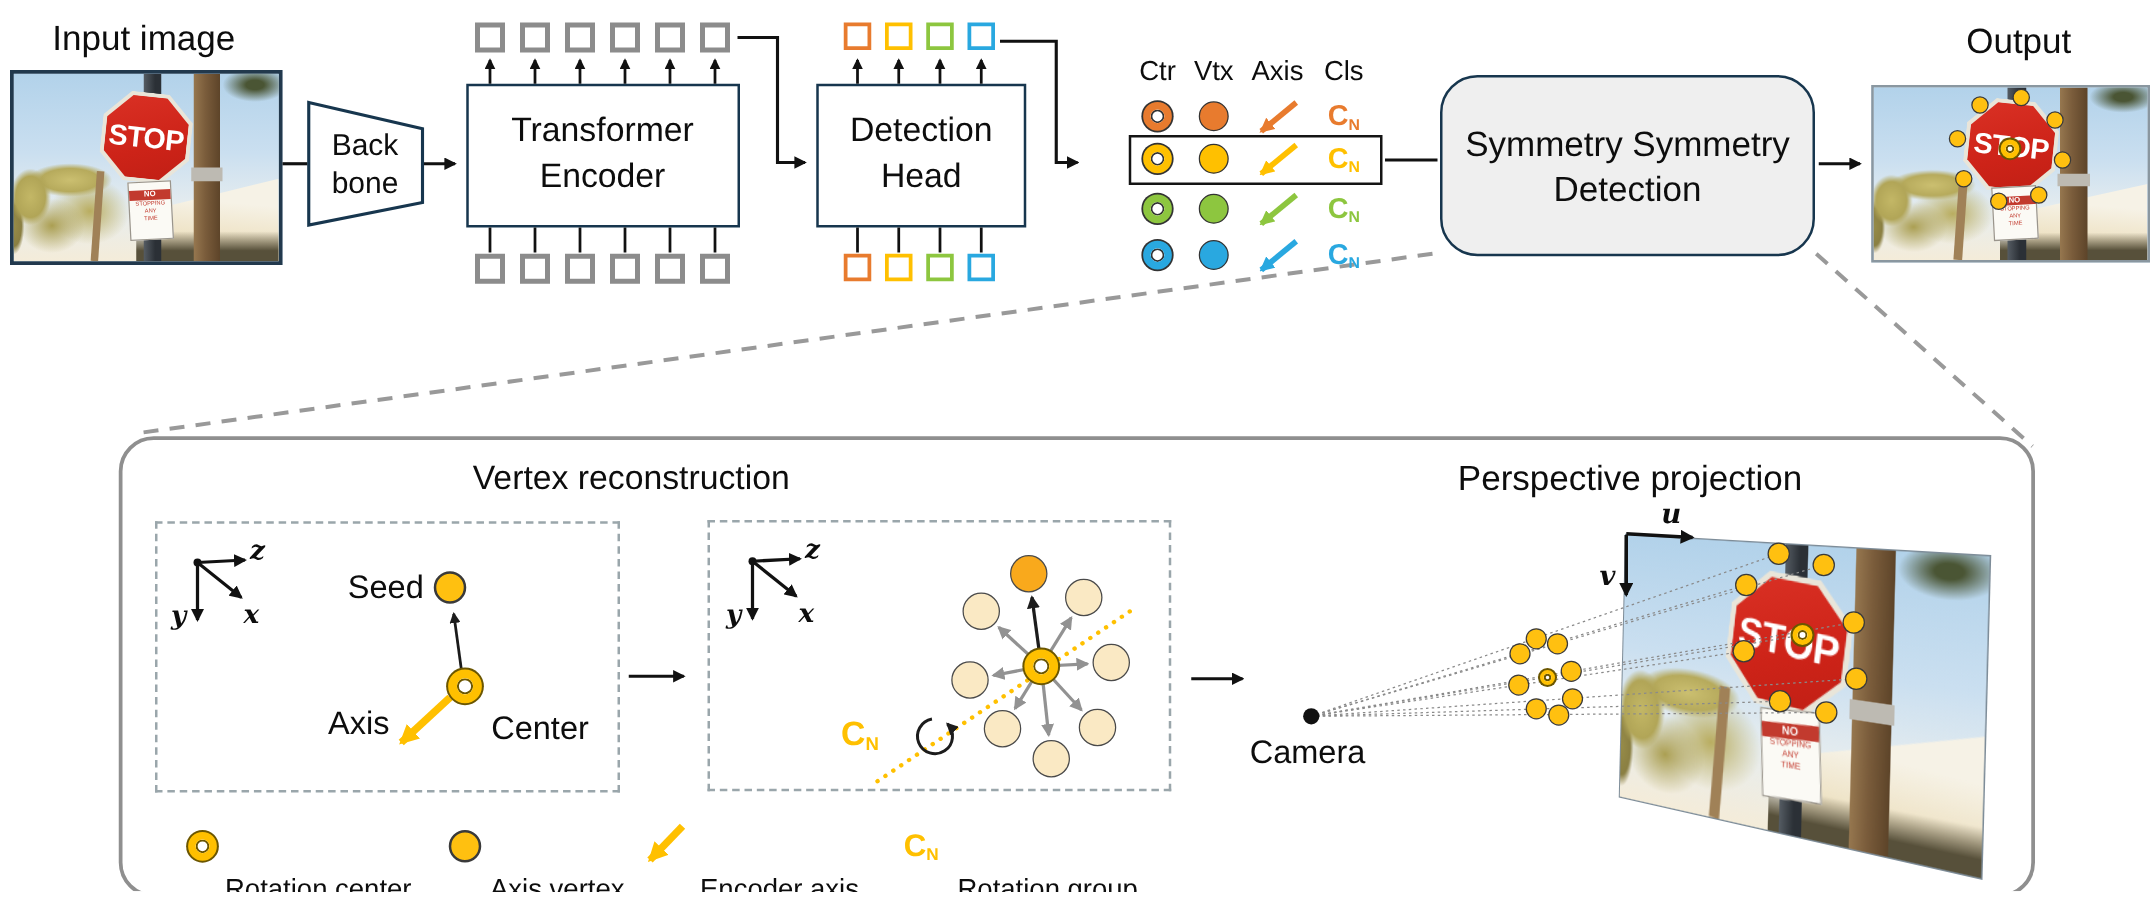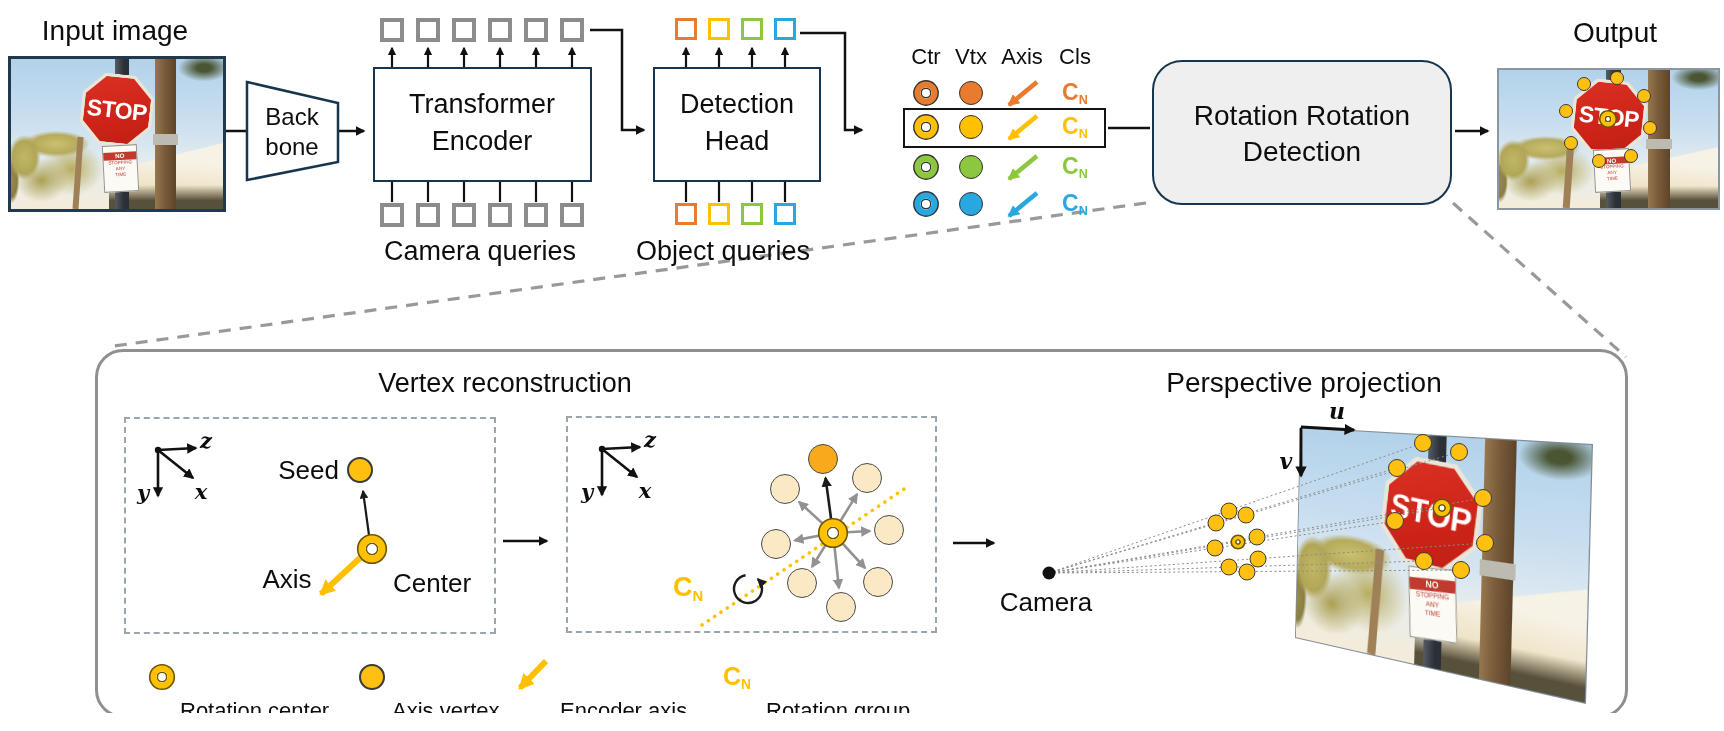--- a/index.html
+++ b/index.html
@@ -216,38 +216,36 @@
       <div class="sq"></div>
     </div>
   <div class="qrow" id="cam-q-bot" style="left:380px;top:203px;gap:12px">
       <div class="sq"></div>
       <div class="sq"></div>
       <div class="sq"></div>
       <div class="sq"></div>
       <div class="sq"></div>
       <div class="sq"></div>
     </div>
-  <div class="lbl s27" style="left:480px;top:251px">Camera queries</div>
 
   <div class="nbox" style="left:653px;top:67px;width:168px;height:115px"></div>
   <div class="lbl s27" style="left:737px;top:104px">Detection</div>
   <div class="lbl s27" style="left:737px;top:141px">Head</div>
   <div class="qrow" id="obj-q-top" style="left:675px;top:18px;gap:11px">
       <div class="csq" style="border-color: rgb(232, 123, 46);"></div>
       <div class="csq" style="border-color: rgb(255, 192, 0);"></div>
       <div class="csq" style="border-color: rgb(141, 198, 63);"></div>
       <div class="csq" style="border-color: rgb(41, 168, 224);"></div>
     </div>
   <div class="qrow" id="obj-q-bot" style="left:675px;top:203px;gap:11px">
       <div class="csq" style="border-color: rgb(232, 123, 46);"></div>
       <div class="csq" style="border-color: rgb(255, 192, 0);"></div>
       <div class="csq" style="border-color: rgb(141, 198, 63);"></div>
       <div class="csq" style="border-color: rgb(41, 168, 224);"></div>
     </div>
-  <div class="lbl s27" style="left:723px;top:251px">Object queries</div>
 
   <div id="table-host">
       <div class="lbl s25" style="left: 926px; top: 57px;">Ctr</div>
       <div class="lbl s25" style="left: 971px; top: 57px;">Vtx</div>
       <div class="lbl s25" style="left: 1022px; top: 57px;">Axis</div>
       <div class="lbl s25" style="left: 1075px; top: 57px;">Cls</div>
       <div class="ring" style="left: 926px; top: 93px; width: 11px; height: 11px; border-width: 6.5px; border-color: rgb(232, 123, 46); box-shadow: rgb(51, 51, 51) 0px 0px 0px 1.4px, rgb(51, 51, 51) 0px 0px 0px 1.4px inset;"></div>
       <div class="dot" style="left: 971px; top: 93px; width: 24px; height: 24px; background: rgb(232, 123, 46); border-color: rgb(51, 51, 51);"></div>
       <div class="cn" style="left: 1075px; top: 93px; font-size: 23px; color: rgb(232, 123, 46);"><span>C</span><span class="sub">N</span></div>
       <div class="ring" style="left: 926px; top: 127px; width: 11px; height: 11px; border-width: 6.5px; border-color: rgb(255, 192, 0); box-shadow: rgb(51, 51, 51) 0px 0px 0px 1.4px, rgb(51, 51, 51) 0px 0px 0px 1.4px inset;"></div>
@@ -256,21 +254,21 @@
       <div class="ring" style="left: 926px; top: 167px; width: 11px; height: 11px; border-width: 6.5px; border-color: rgb(141, 198, 63); box-shadow: rgb(51, 51, 51) 0px 0px 0px 1.4px, rgb(51, 51, 51) 0px 0px 0px 1.4px inset;"></div>
       <div class="dot" style="left: 971px; top: 167px; width: 24px; height: 24px; background: rgb(141, 198, 63); border-color: rgb(51, 51, 51);"></div>
       <div class="cn" style="left: 1075px; top: 167px; font-size: 23px; color: rgb(141, 198, 63);"><span>C</span><span class="sub">N</span></div>
       <div class="ring" style="left: 926px; top: 204px; width: 11px; height: 11px; border-width: 6.5px; border-color: rgb(41, 168, 224); box-shadow: rgb(51, 51, 51) 0px 0px 0px 1.4px, rgb(51, 51, 51) 0px 0px 0px 1.4px inset;"></div>
       <div class="dot" style="left: 971px; top: 204px; width: 24px; height: 24px; background: rgb(41, 168, 224); border-color: rgb(51, 51, 51);"></div>
       <div class="cn" style="left: 1075px; top: 204px; font-size: 23px; color: rgb(41, 168, 224);"><span>C</span><span class="sub">N</span></div>
       <div class="hl" style="left: 903px; top: 108px; width: 203px; height: 40px;"></div>
     </div>
 
   <div class="rsdbox" style="left:1152px;top:60px;width:300px;height:145px"></div>
-  <div class="lbl s28" style="left:1302px;top:116px">Rotation Rotation</div>
+  <div class="lbl s28" style="left:1302px;top:116px">Symmetry Symmetry</div>
   <div class="lbl s28" style="left:1302px;top:152px">Detection</div>
 
   <div class="lbl s28" style="left:1615px;top:33px">Output</div>
   <div class="photo f-sm" id="output-photo" style="left:1497px;top:68px;width:219px;height:138px;border-width:2px;border-color:#8a97a0">
       <div class="scene">
         <div class="sc-sky"></div>
         <div class="sc-palms"></div>
         <div class="sc-trunk2"></div>
         <div class="sc-bldg"></div>
         <div class="sc-bush"></div>

